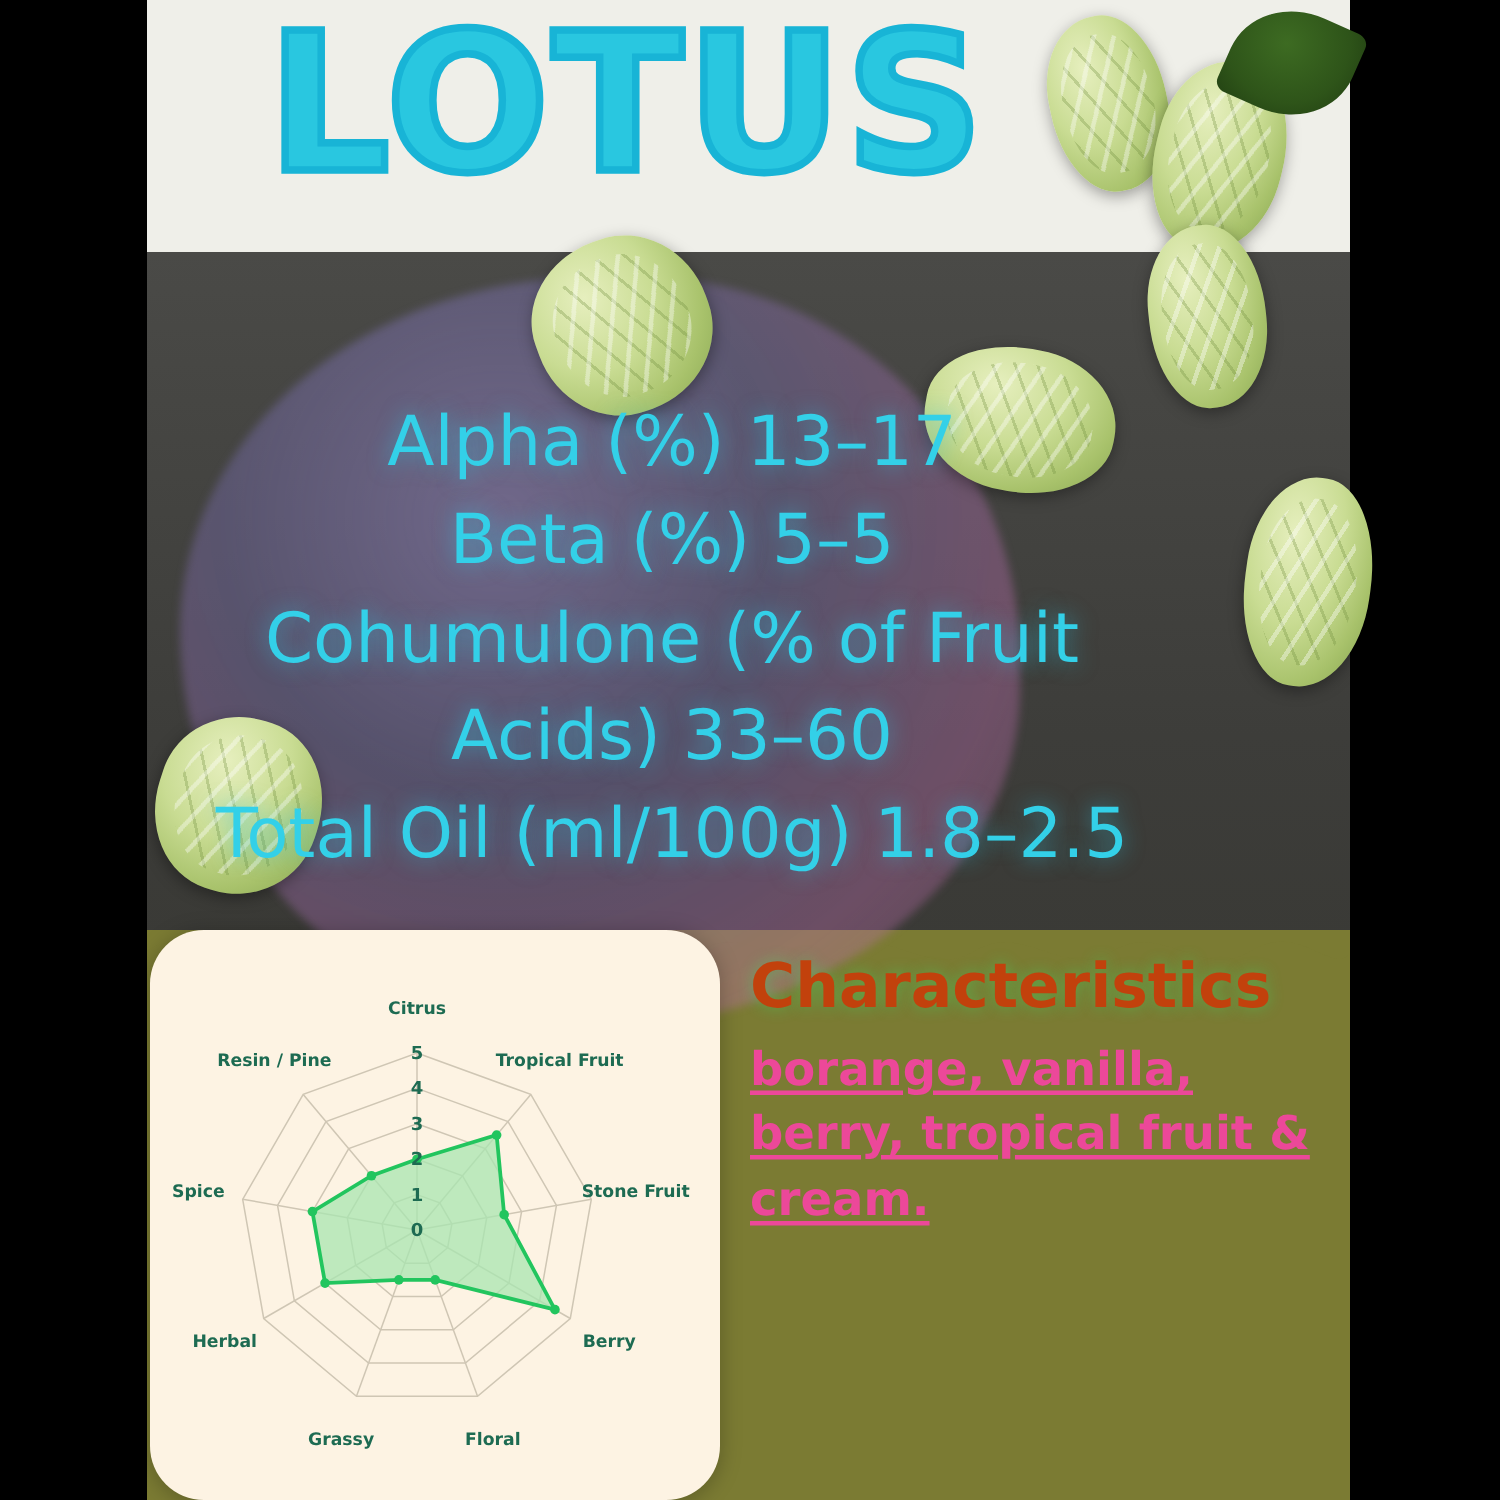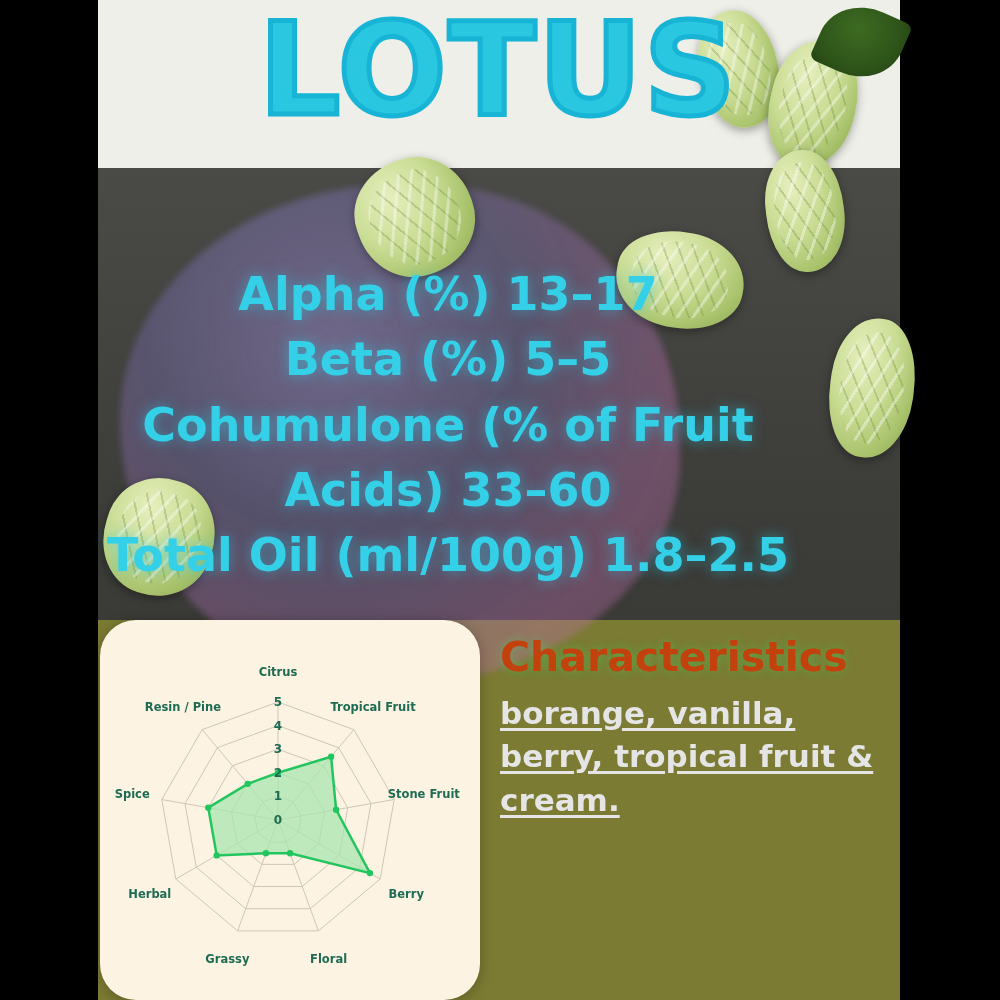--- a/index.html
+++ b/index.html
@@ -102,21 +102,21 @@
     position: absolute;
     z-index: 3;
     background: radial-gradient(ellipse at 40% 35%, #3d6b22 0%, #2e5419 60%, #1e3a10 100%);
     border-radius: 60% 10% 60% 10%;
   }
   
   .title {
     position: absolute;
     left: 98px; top: 6px;
     width: 640px;
-    text-align: right;
+    text-align: center;
     font-family: "DejaVu Sans", sans-serif;
     font-weight: bold;
     font-size: 128px;
     line-height: 1.0;
     letter-spacing: 2px;
     color: #29c7e0;
     -webkit-text-stroke: 5px #18b4d6;
     text-shadow: 0 0 2px rgba(40,200,225,0.6);
     z-index: 6;
     white-space: nowrap;
@@ -124,21 +124,21 @@
   
   .stats {
     position: absolute;
     left: 98px; top: 262px;
     width: 700px;
     text-align: center;
     z-index: 6;
     color: #33d0e8;
     font-family: "DejaVu Sans", sans-serif;
     font-size: 46px;
-    font-weight: bold;
+    font-weight: normal;
     line-height: 1.42;
     text-shadow: 0 0 14px rgba(45,200,230,0.55);
   }
   .stats div { white-space: normal; }
   
   .char-heading {
     position: absolute;
     left: 500px; top: 636px;
     width: 400px;
     z-index: 6;
@@ -147,21 +147,21 @@
     font-weight: bold;
     font-size: 41px;
     line-height: 1.05;
     text-shadow: 0 0 10px rgba(60,220,100,0.45);
   }
   .char-body {
     position: absolute;
     left: 500px; top: 692px;
     width: 400px;
     z-index: 6;
-    color: #e5e5e5;
+    color: #ec4899;
     font-family: "DejaVu Sans", sans-serif;
     font-weight: bold;
     font-size: 31px;
     line-height: 1.40;
     text-decoration: underline;
     text-underline-offset: 4px;
   }
   
   .radar-card {
     position: absolute;

